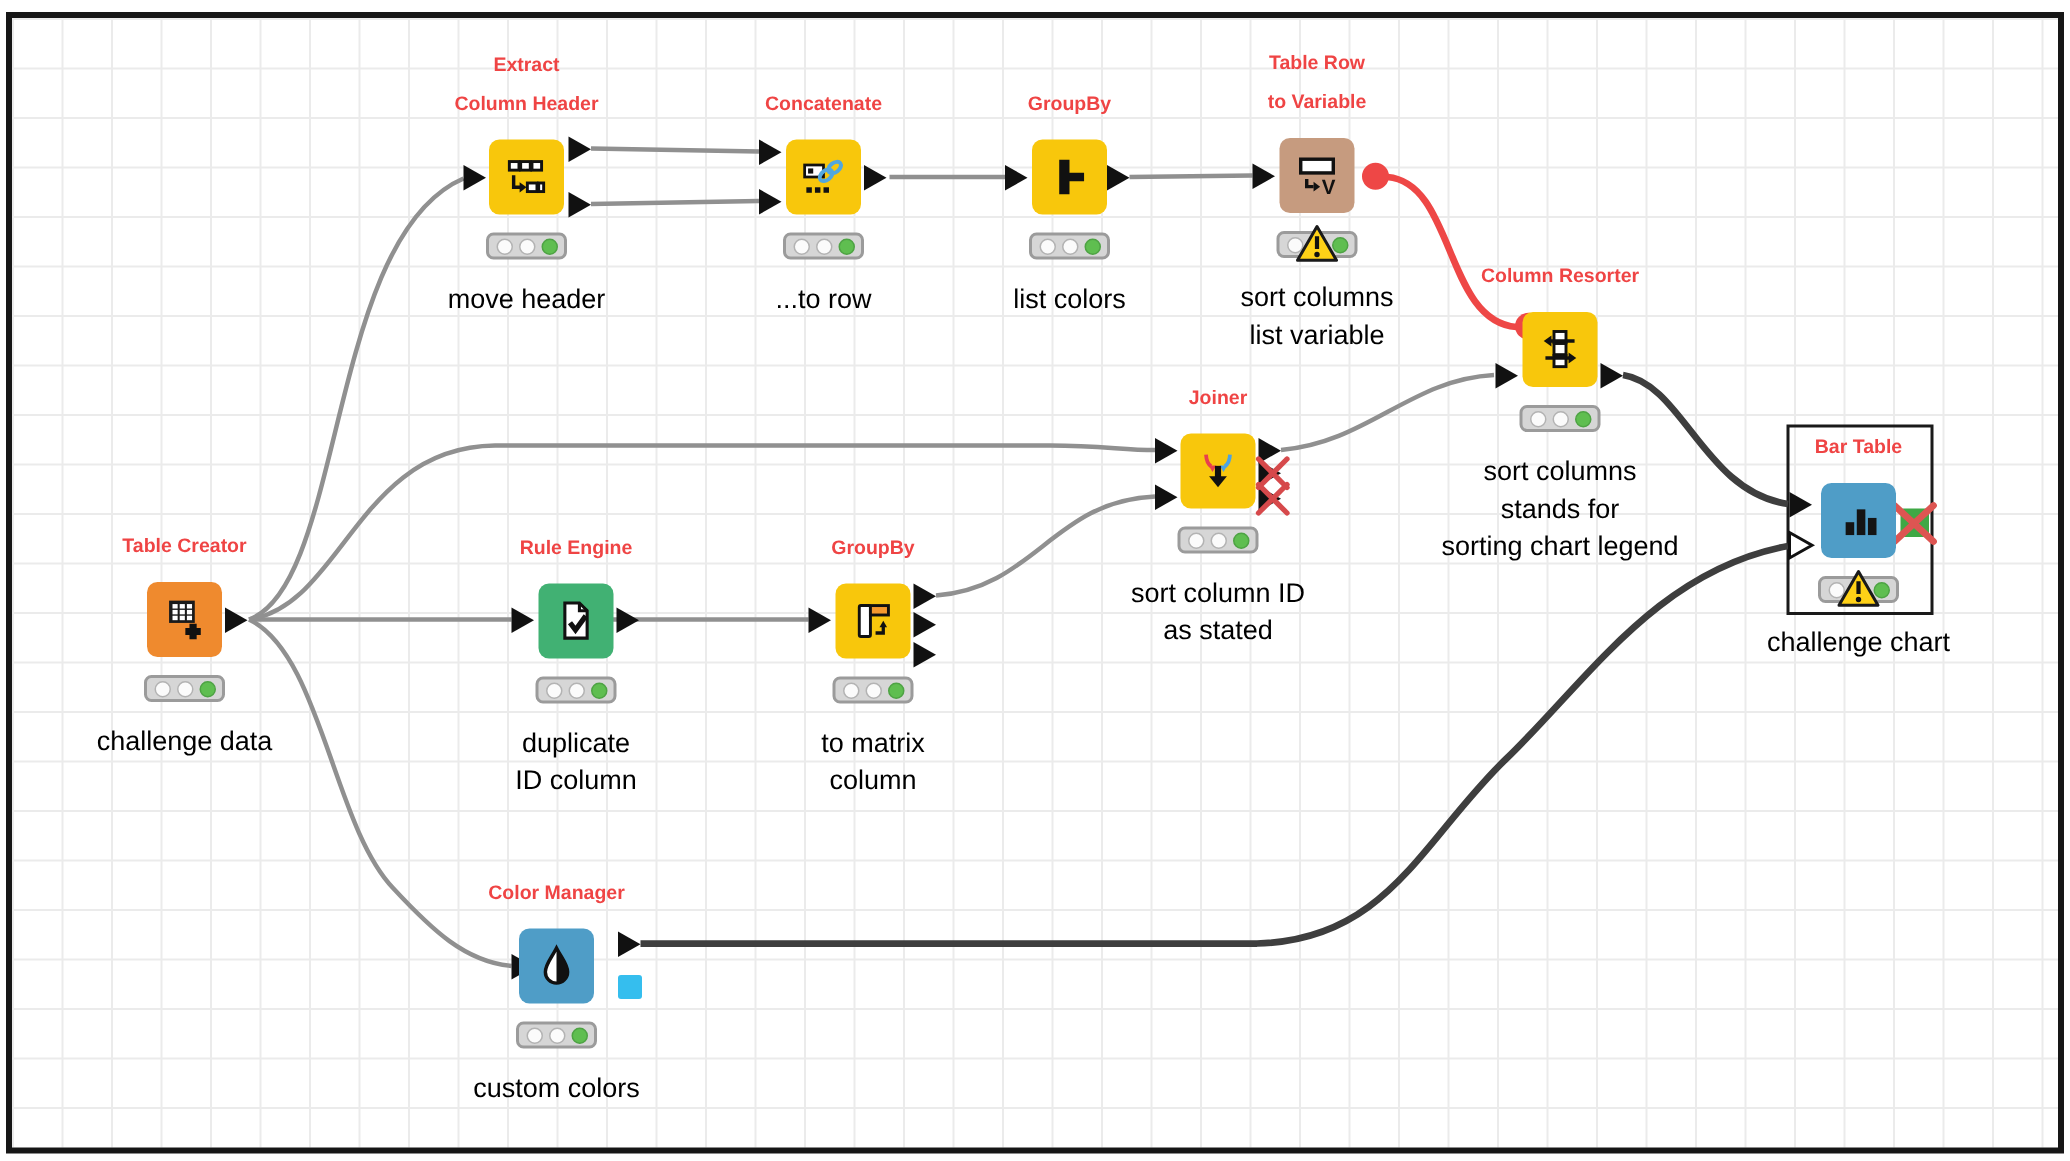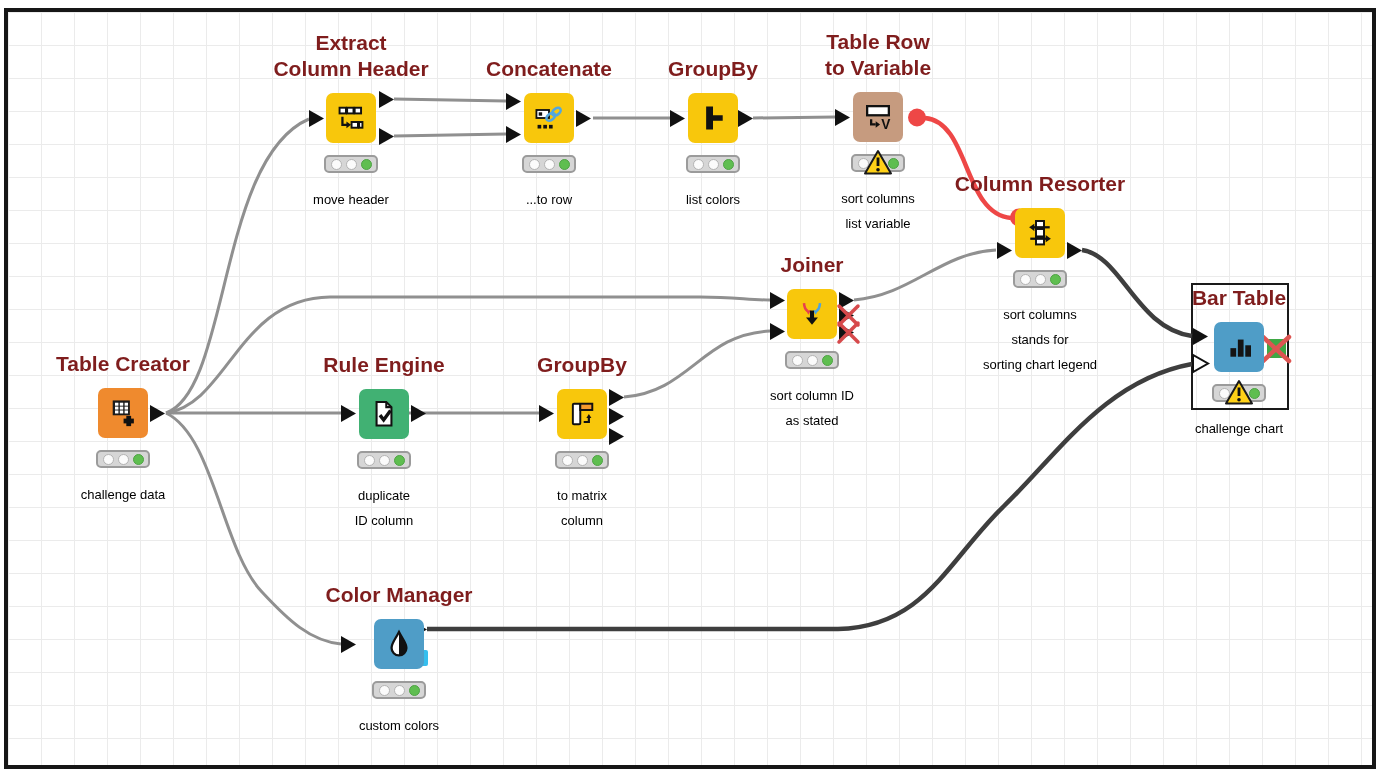--- a/index.html
+++ b/index.html
@@ -12,23 +12,23 @@
                           linear-gradient(90deg,#ebebeb 1px,transparent 1px);
          background-size:33px 33px;z-index:0;}
   .wires{position:absolute;left:0;top:0;width:1380px;height:774px;z-index:2;}
   .node{position:absolute;width:50px;height:50px;z-index:3;}
   .node-icon{position:absolute;left:0;top:0;width:50px;height:50px;border-radius:7px;
              display:flex;align-items:center;justify-content:center;}
   .node-icon svg{width:32px;height:32px;}
   .yellow{background:#F8C70C;} .orange{background:#EF8A2E;} .green{background:#41B173;}
   .tan{background:#C69B7F;} .blue{background:#4F9DC7;}
   .node-title{position:absolute;bottom:61px;left:-85px;width:220px;text-align:center;
-              font-size:21px;font-weight:bold;color:#7f1d1d;line-height:26px;white-space:pre-line;}
+              font-size:13px;font-weight:bold;color:#ef4444;line-height:26px;white-space:pre-line;}
   .node-annotation{position:absolute;top:94px;left:-85px;width:220px;text-align:center;
-              font-size:13px;color:#000;line-height:25px;white-space:pre-line;}
+              font-size:18px;color:#000;line-height:25px;white-space:pre-line;}
   .traffic-light{position:absolute;top:62px;left:50%;margin-left:-27px;width:54px;height:18px;
               background:#d6d6d6;border:2px solid #9b9b9b;border-radius:5px;
               display:flex;align-items:center;justify-content:center;gap:4px;box-sizing:border-box;}
   .tl-dot{width:11px;height:11px;border-radius:50%;background:#fbfbfb;border:1px solid #b3b3b3;box-sizing:border-box;}
   .tl-dot.green{background:#5FBE50;border-color:#4ea344;}
   .warn-badge{position:absolute;left:50%;top:-7px;transform:translateX(-50%);width:30px;height:27px;}
   .bc-box{position:absolute;left:1191px;top:283px;width:98px;height:127px;
           border:2px solid #1a1a1a;z-index:1;box-sizing:border-box;}
 </style>
 </head>
@@ -306,21 +306,21 @@
     </div>
     <div class="traffic-light">
       <span class="tl-dot"></span>
       <span class="tl-dot"></span>
       <span class="tl-dot green"></span>
     </div>
     <div class="node-annotation">to matrix
 column</div>
   </div>
 
-  <div class="node" style="left:374px;top:619px">
+  <div class="node" style="left:346px;top:619px">
     <div class="node-title">Color Manager</div>
     <div class="node-icon blue">
       <svg viewBox="0 0 28 28">
         <path d="M14,3.5 C11,9.5 7.5,13 7.5,17.5 a6.5,6.5 0 0 0 13,0 C20.5,13 17,9.5 14,3.5 Z" fill="#fff" stroke="#111" stroke-width="2"></path>
         <path d="M14,3.5 C17,9.5 20.5,13 20.5,17.5 A6.5,6.5 0 0 1 14,24 Z" fill="#111"></path>
       </svg>
     </div>
     <div class="traffic-light">
       <span class="tl-dot"></span>
       <span class="tl-dot"></span>

